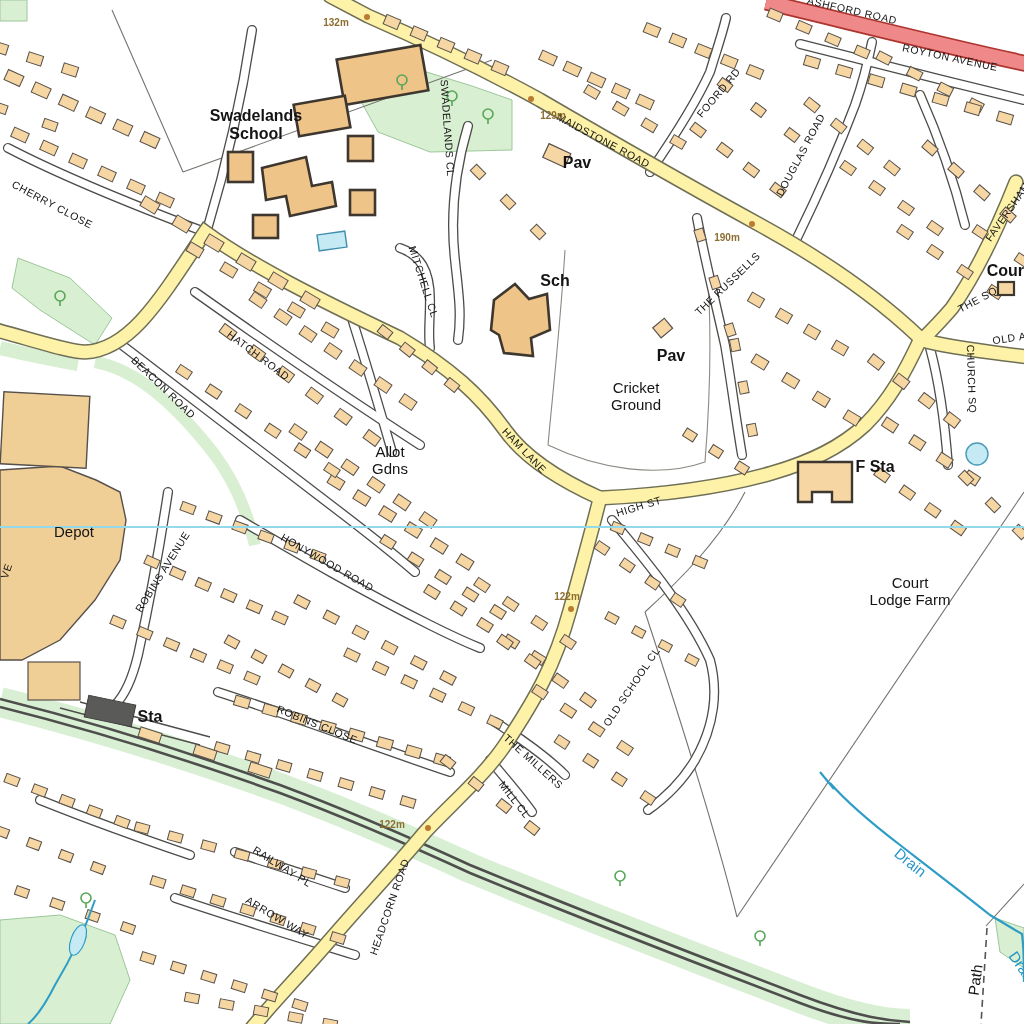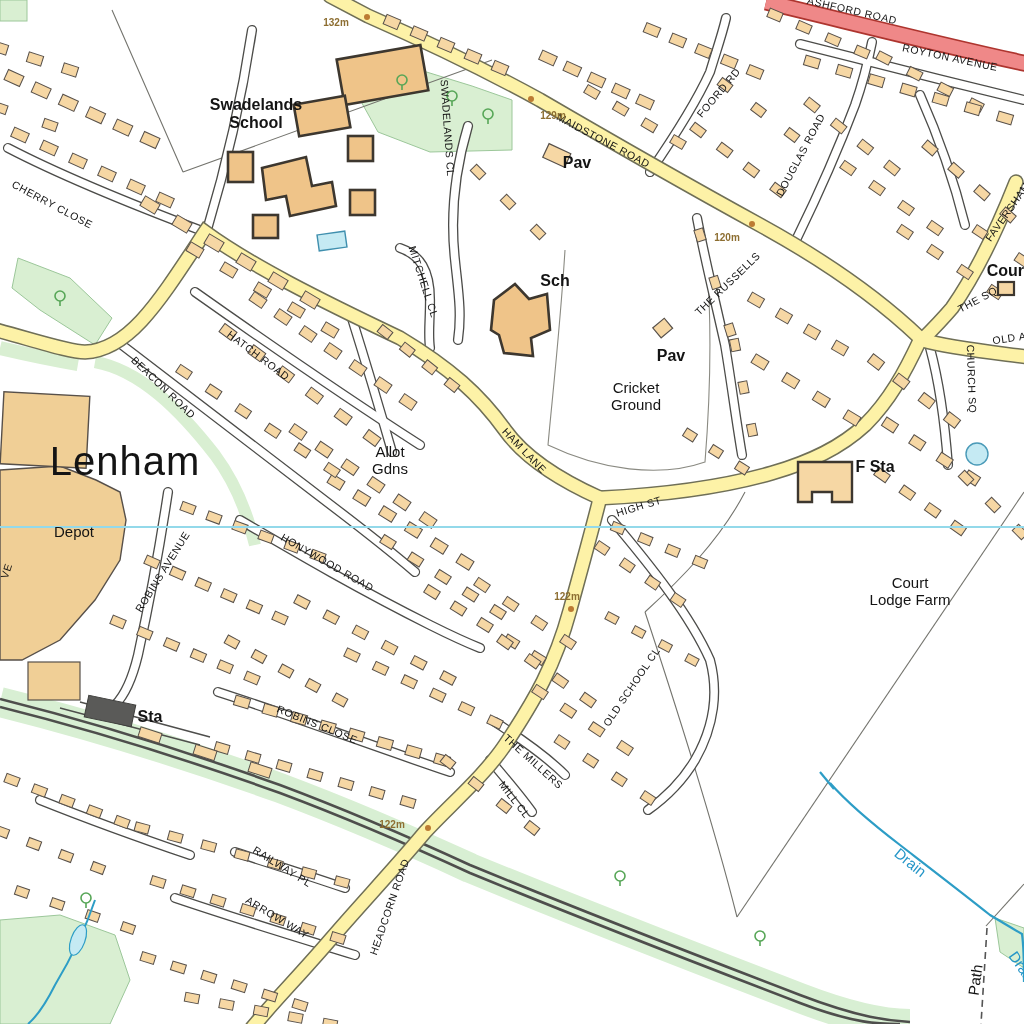--- a/index.html
+++ b/index.html
@@ -473,47 +473,46 @@
       <div class="lbl road" style="left: 852px; top: 11px; transform: translate(-50%, -50%) rotate(13deg);">ASHFORD ROAD</div>
       <div class="lbl road" style="left: 950px; top: 58px; transform: translate(-50%, -50%) rotate(12deg);">ROYTON AVENUE</div>
       <div class="lbl road" style="left: 719px; top: 93px; transform: translate(-50%, -50%) rotate(-50deg);">FOORD RD</div>
       <div class="lbl road" style="left: 603px; top: 141px; transform: translate(-50%, -50%) rotate(28deg);">MAIDSTONE ROAD</div>
       <div class="lbl road" style="left: 801px; top: 155px; transform: translate(-50%, -50%) rotate(-62deg);">DOUGLAS ROAD</div>
       <div class="lbl road" style="left: 1008px; top: 212px; transform: translate(-50%, -50%) rotate(-55deg);">FAVERSHAM</div>
       <div class="lbl road" style="left: 978px; top: 300px; transform: translate(-50%, -50%) rotate(-28deg);">THE SQ</div>
       <div class="lbl road" style="left: 1043px; top: 334px; transform: translate(-50%, -50%) rotate(-8deg);">OLD ASHFORD RD</div>
       <div class="lbl road" style="left: 971px; top: 379px; transform: translate(-50%, -50%) rotate(88deg);">CHURCH SQ</div>
       <div class="lbl placeb" style="left: 1008px; top: 271px; transform: translate(-50%, -50%) rotate(0deg);">Court</div>
-      <div class="lbl placeb" style="left: 256px; top: 114px; transform: translate(-50%, -50%) rotate(0deg);">Swadelands
+      <div class="lbl placeb" style="left: 256px; top: 125px; transform: translate(-50%, -50%) rotate(0deg);">Swadelands
 School</div>
       <div class="lbl road" style="left: 447px; top: 128px; transform: translate(-50%, -50%) rotate(86deg);">SWADELANDS CL</div>
       <div class="lbl road" style="left: 423px; top: 282px; transform: translate(-50%, -50%) rotate(72deg);">MITCHELL CL</div>
       <div class="lbl placeb" style="left: 577px; top: 163px; transform: translate(-50%, -50%) rotate(0deg);">Pav</div>
       <div class="lbl placeb" style="left: 555px; top: 281px; transform: translate(-50%, -50%) rotate(0deg);">Sch</div>
       <div class="lbl placeb" style="left: 671px; top: 356px; transform: translate(-50%, -50%) rotate(0deg);">Pav</div>
       <div class="lbl place" style="left: 629px; top: 397px; transform: translate(-50%, -50%) rotate(0deg); margin-left: 7px;">Cricket
 Ground</div>
       <div class="lbl road" style="left: 728px; top: 284px; transform: translate(-50%, -50%) rotate(-44deg);">THE RUSSELLS</div>
       <div class="lbl road" style="left: 52px; top: 205px; transform: translate(-50%, -50%) rotate(28deg);">CHERRY CLOSE</div>
       <div class="lbl road" style="left: 258px; top: 356px; transform: translate(-50%, -50%) rotate(37deg);">HATCH ROAD</div>
       <div class="lbl road" style="left: 163px; top: 388px; transform: translate(-50%, -50%) rotate(44deg);">BEACON ROAD</div>
-      <div class="lbl town" style="left: 125px; top: 461px; transform: translate(-50%, -50%) rotate(0deg);">Lenham</div>
       <div class="lbl place" style="left: 74px; top: 532px; transform: translate(-50%, -50%) rotate(0deg);">Depot</div>
       <div class="lbl road" style="left: 163px; top: 572px; transform: translate(-50%, -50%) rotate(-58deg);">ROBINS AVENUE</div>
       <div class="lbl road" style="left: 327px; top: 563px; transform: translate(-50%, -50%) rotate(30deg);">HONYWOOD ROAD</div>
       <div class="lbl place" style="left: 390px; top: 461px; transform: translate(-50%, -50%) rotate(0deg);">Allot
 Gdns</div>
       <div class="lbl road" style="left: 524px; top: 451px; transform: translate(-50%, -50%) rotate(46deg);">HAM LANE</div>
       <div class="lbl road" style="left: 639px; top: 507px; transform: translate(-50%, -50%) rotate(-17deg);">HIGH ST</div>
       <div class="lbl placeb" style="left: 875px; top: 467px; transform: translate(-50%, -50%) rotate(0deg);">F Sta</div>
       <div class="lbl place" style="left: 868px; top: 592px; transform: translate(-50%, -50%) rotate(0deg); margin-left: 42px;">Court
 Lodge Farm</div>
       <div class="lbl spot" style="left: 336px; top: 23px; transform: translate(-50%, -50%) rotate(0deg);">132m</div>
       <div class="lbl spot" style="left: 505px; top: 116px; transform: translate(-50%, -50%) rotate(0deg); margin-left: 48px;">129m</div>
-      <div class="lbl spot" style="left: 727px; top: 238px; transform: translate(-50%, -50%) rotate(0deg);">120m</div>
+      <div class="lbl spot" style="left: 727px; top: 238px; transform: translate(-50%, -50%) rotate(0deg);">190m</div>
       <div class="lbl spot" style="left: 567px; top: 597px; transform: translate(-50%, -50%) rotate(0deg);">122m</div>
       <div class="lbl spot" style="left: 392px; top: 825px; transform: translate(-50%, -50%) rotate(0deg);">122m</div>
       <div class="lbl placeb" style="left: 150px; top: 717px; transform: translate(-50%, -50%) rotate(0deg);">Sta</div>
       <div class="lbl road" style="left: 317px; top: 725px; transform: translate(-50%, -50%) rotate(22deg);">ROBINS CLOSE</div>
       <div class="lbl road" style="left: 282px; top: 867px; transform: translate(-50%, -50%) rotate(32deg);">RAILWAY PL</div>
       <div class="lbl road" style="left: 277px; top: 918px; transform: translate(-50%, -50%) rotate(31deg);">ARROW WAY</div>
       <div class="lbl road" style="left: 390px; top: 907px; transform: translate(-50%, -50%) rotate(-71deg);">HEADCORN ROAD</div>
       <div class="lbl road" style="left: 533px; top: 762px; transform: translate(-50%, -50%) rotate(42deg);">THE MILLERS</div>
       <div class="lbl road" style="left: 514px; top: 800px; transform: translate(-50%, -50%) rotate(52deg);">MILL CL</div>
       <div class="lbl road" style="left: 632px; top: 687px; transform: translate(-50%, -50%) rotate(-56deg);">OLD SCHOOL CL</div>

